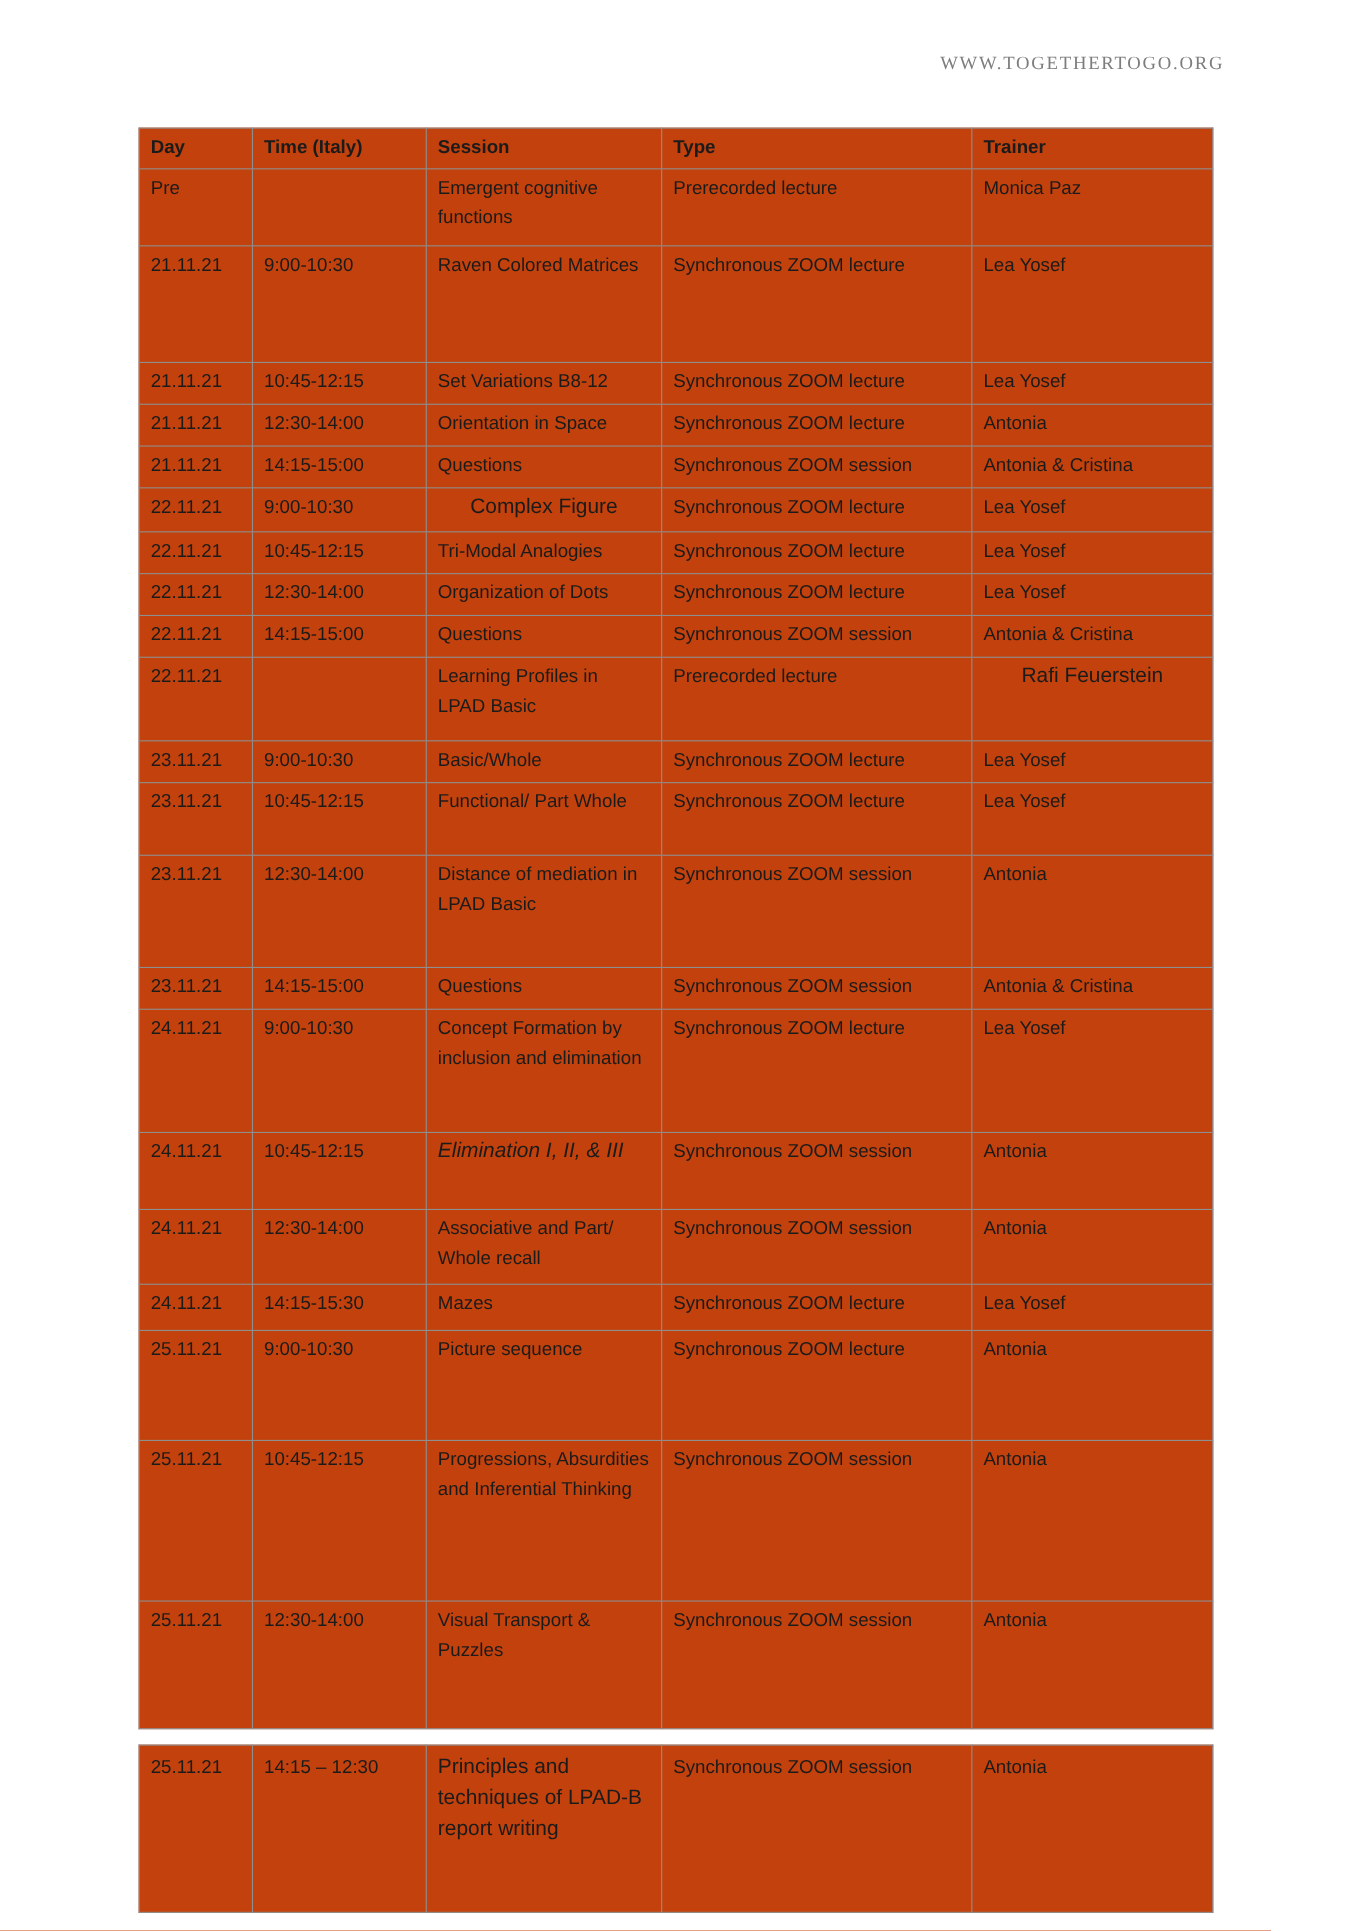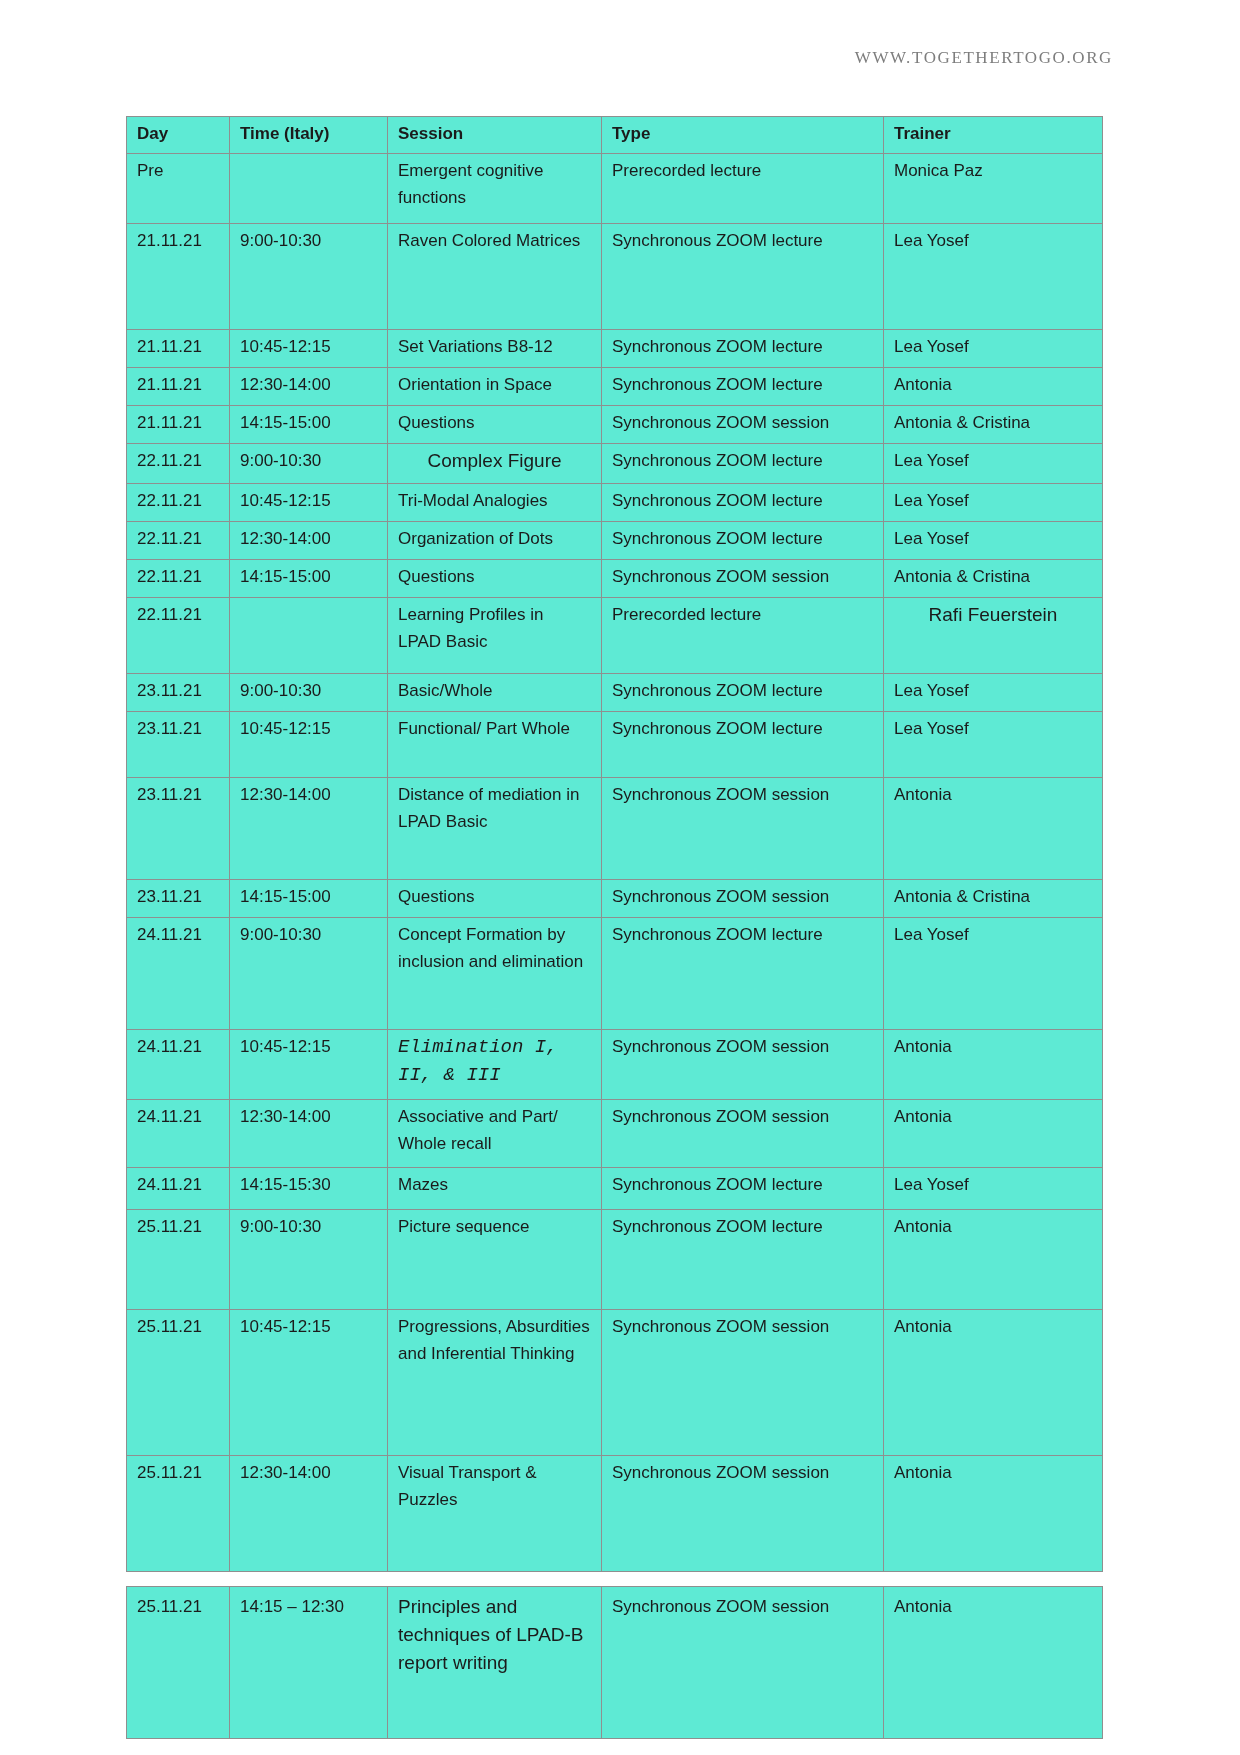--- a/index.html
+++ b/index.html
@@ -7,41 +7,41 @@
     width:1240px;height:1755px;background:#ffffff;position:relative;
     font-family:"Liberation Sans",sans-serif;color:#1b1b1b;overflow:hidden;
   }
   .site-header{
     position:absolute;top:36px;right:127px;
     font-family:"Liberation Serif",serif;
     font-size:17px;letter-spacing:1.6px;color:#7d7d7d;white-space:nowrap;margin-top:12px;
   }
   table{
     border-collapse:collapse;table-layout:fixed;position:absolute;left:126px;
-    background:#5eead4;width:976px;
+    background:#c2410c;width:976px;
   }
   #main-table{top:116px;}
   #footer-table{top:1586px;}
   col.c-day{width:103px;}
   col.c-time{width:158px;}
   col.c-session{width:214px;}
   col.c-type{width:282px;}
   col.c-trainer{width:219px;}
   th,td{
     border:1px solid #8f8f8f;
     padding:3px 10px;
     vertical-align:top;text-align:left;
     font-size:17px;line-height:27px;font-weight:normal;
     overflow:hidden;
   }
   th{font-weight:bold;}
   #main-table thead tr{height:37px;}
   .cell-big{font-size:19px;line-height:28px;margin-top:12px;}
   .cell-center{text-align:center;}
-  .cell-italic{font-style:italic;font-family:Liberation Mono, monospace;}
+  .cell-italic{font-style:italic;}
   #footer-table td{padding-top:6px;}
 </style>
 </head>
 <body>
 
 <div class="site-header">WWW.TOGETHERTOGO.ORG</div>
 
 <table id="main-table">
   <colgroup>
     <col class="c-day">

